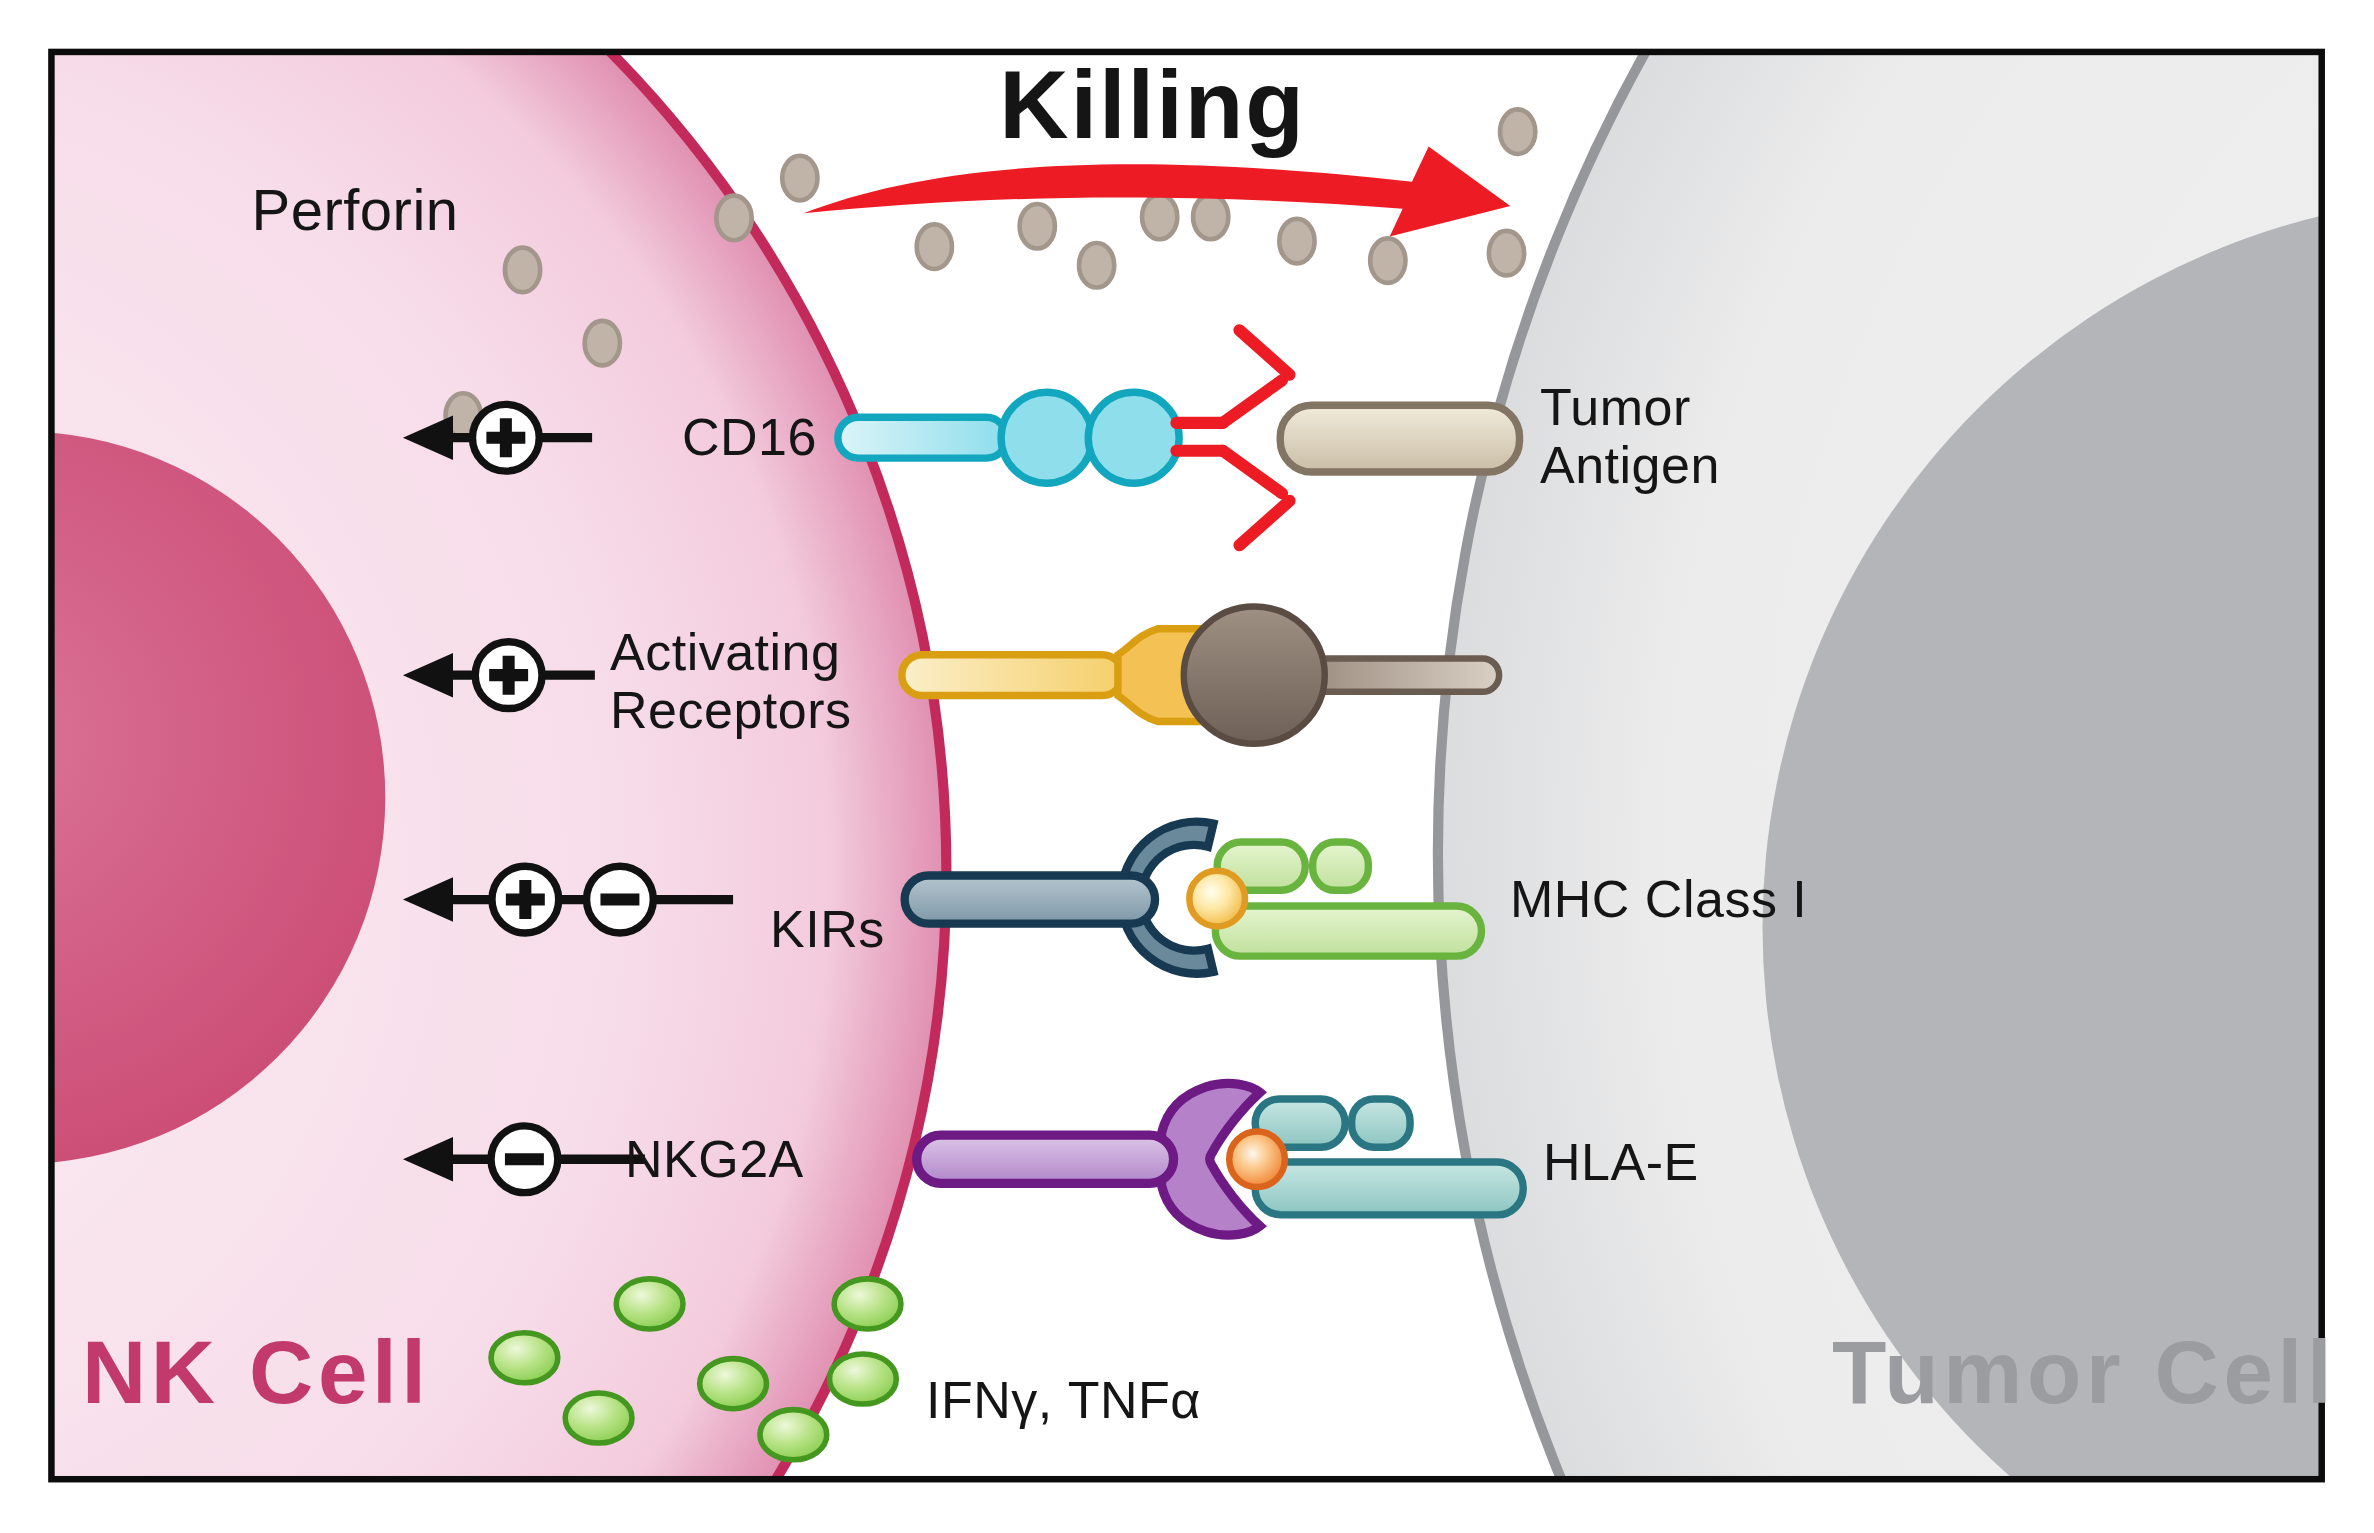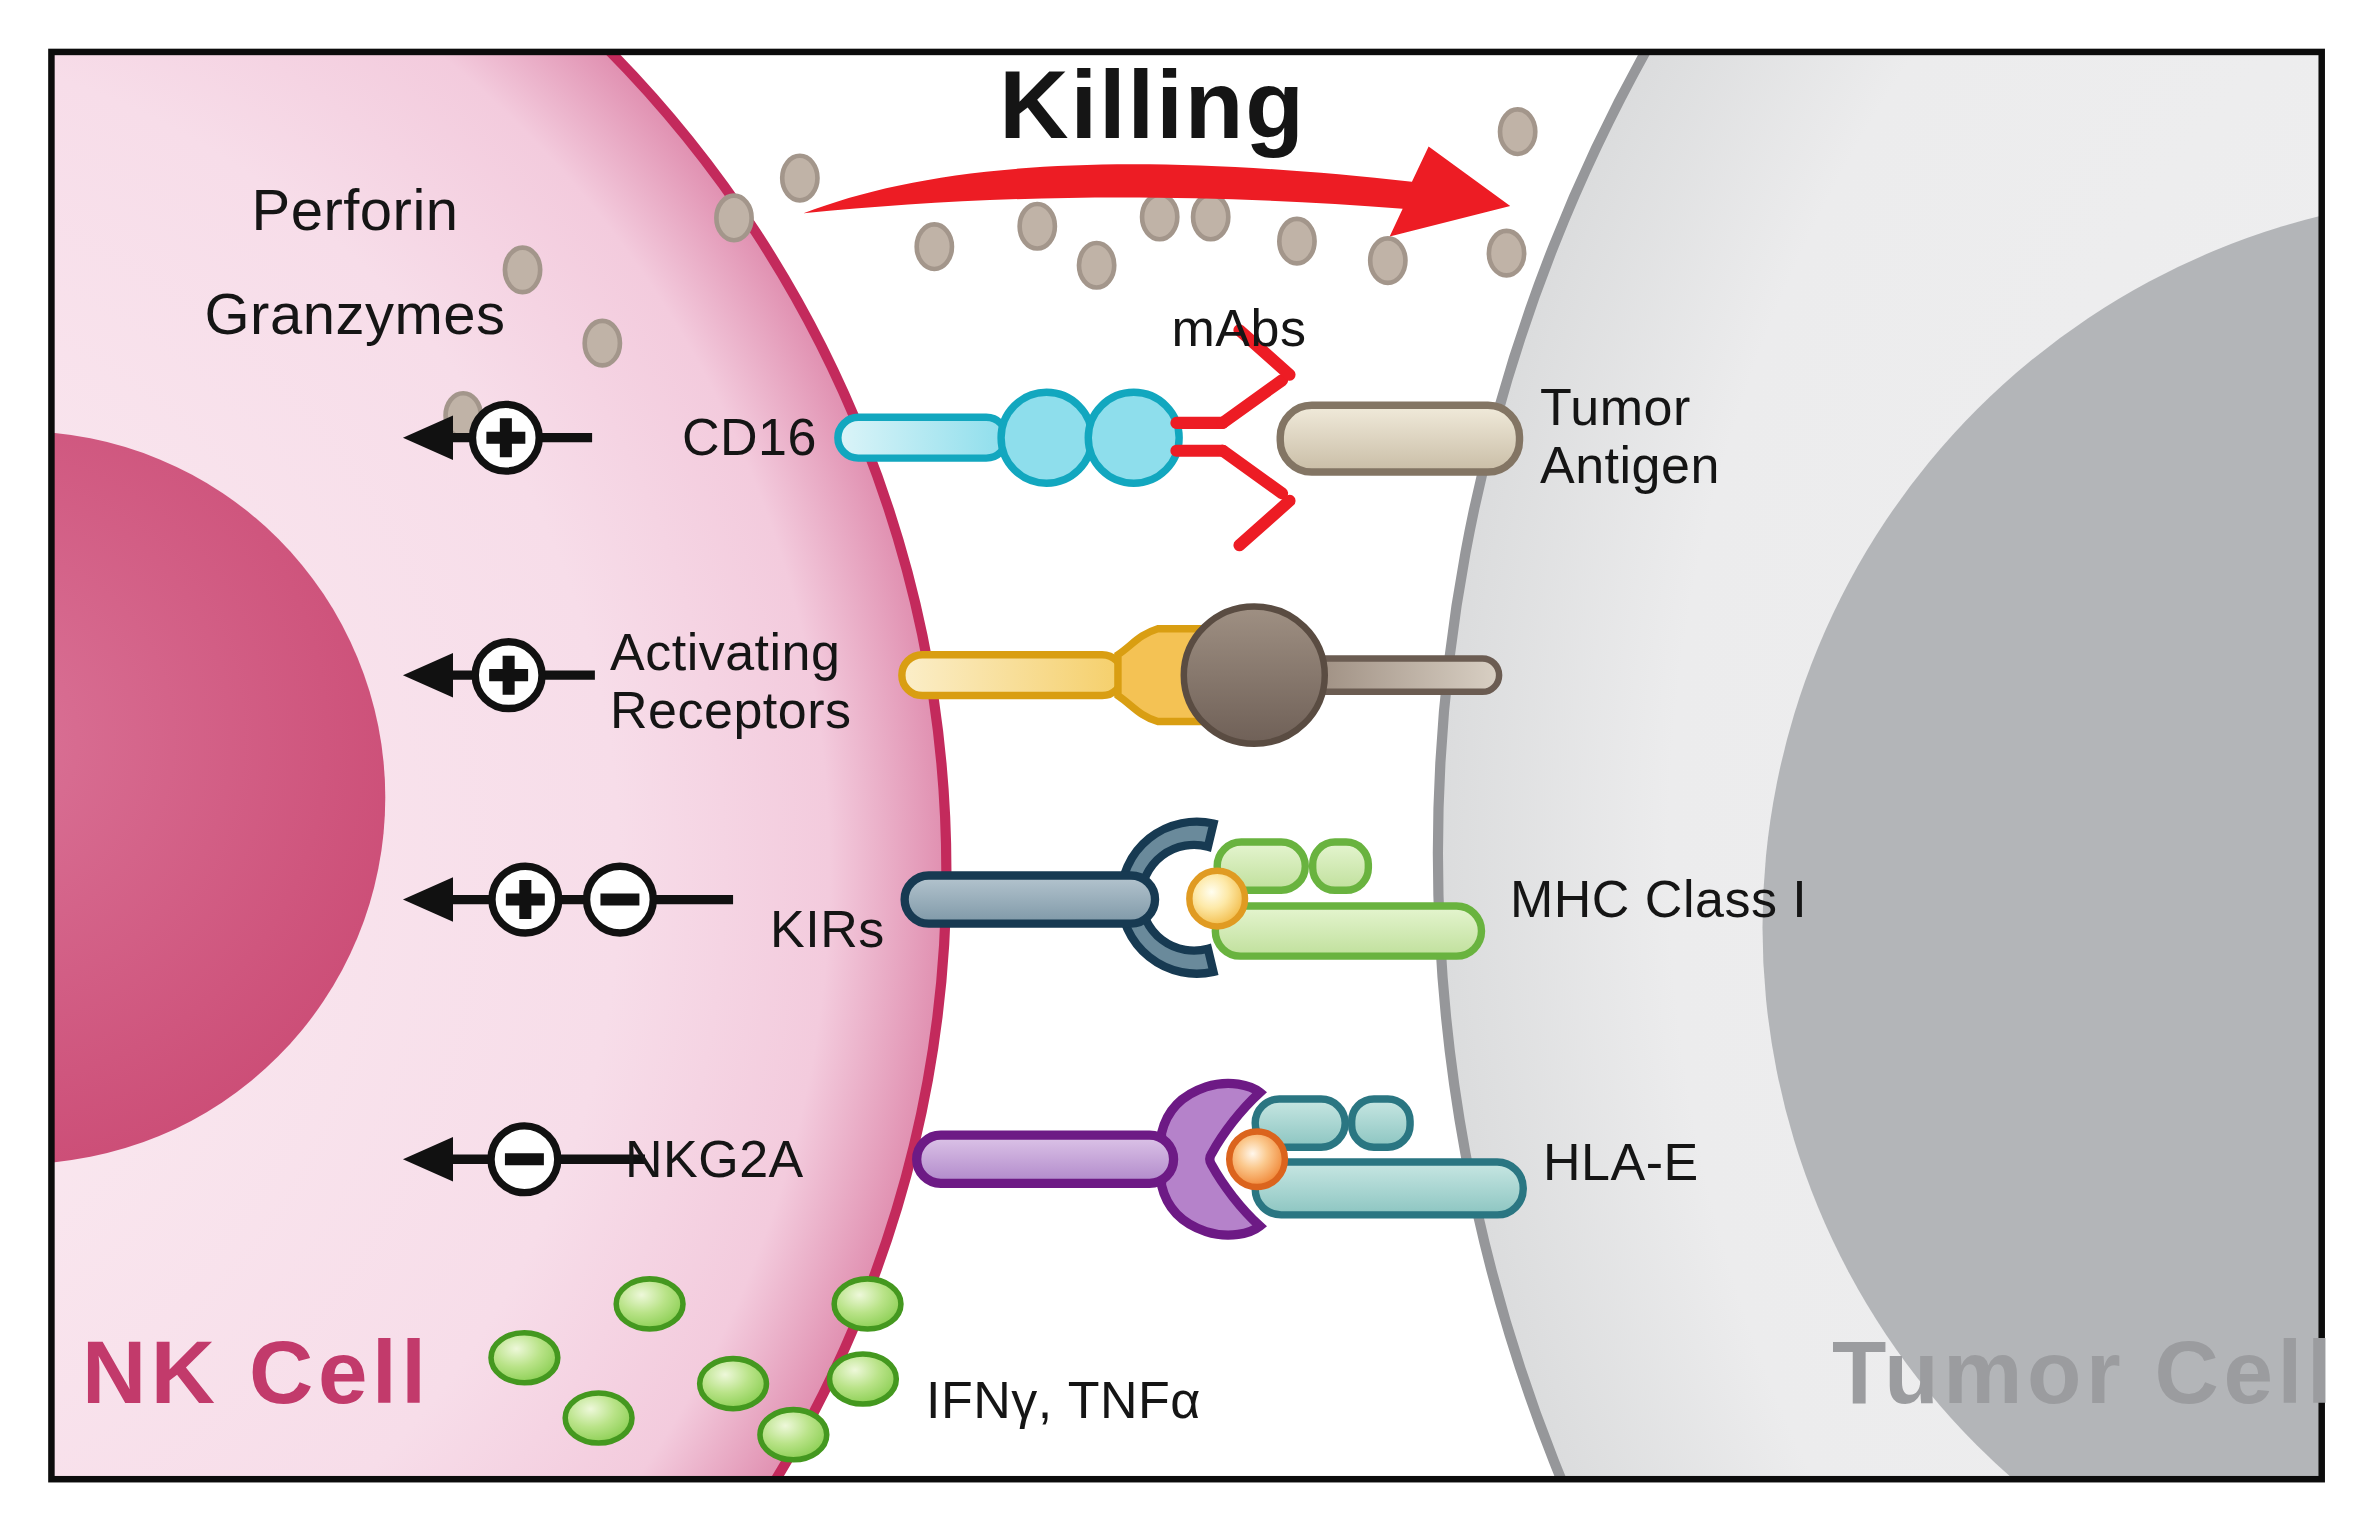--- a/index.html
+++ b/index.html
@@ -198,25 +198,24 @@
           <ellipse cx="790" cy="1492" rx="36" ry="27"></ellipse>
       <ellipse cx="935" cy="1406" rx="36" ry="27"></ellipse>
           <ellipse cx="930" cy="1487" rx="36" ry="27"></ellipse>
       <ellipse cx="855" cy="1547" rx="36" ry="27"></ellipse>
     </g>
   </g>
 
   <rect x="55" y="56" width="2448" height="1539" fill="none" stroke="#0c0c0c" stroke-width="7"></rect>
 </svg>
 
-<div class="lbl perforin" style="left:123px;top:158px;width:464px;"><span>Perforin</span><br><span>Granzymes</span></div>
+<div class="lbl perforin" style="left:123px;top:158px;width:464px;"><span>Perforin</span><br></div>
 
 <div class="lbl killing center" style="left:967px;top:54px;width:371px;font-weight:bold;">Killing</div>
 
-<div class="lbl center" style="left:1100px;top:299px;width:278px;">mAbs</div>
 
 <div class="lbl" style="left:682px;top:408px;">CD16</div>
 
 <div class="lbl twoline" style="left:610px;top:623px;"><span>Activating</span><br><span>Receptors</span></div>
 
 <div class="lbl" style="left:770px;top:900px;">KIRs</div>
 
 <div class="lbl" style="left:625px;top:1130px;">NKG2A</div>
 
 <div class="lbl twoline" style="left:1540px;top:378px;"><span>Tumor</span><br><span>Antigen</span></div>

